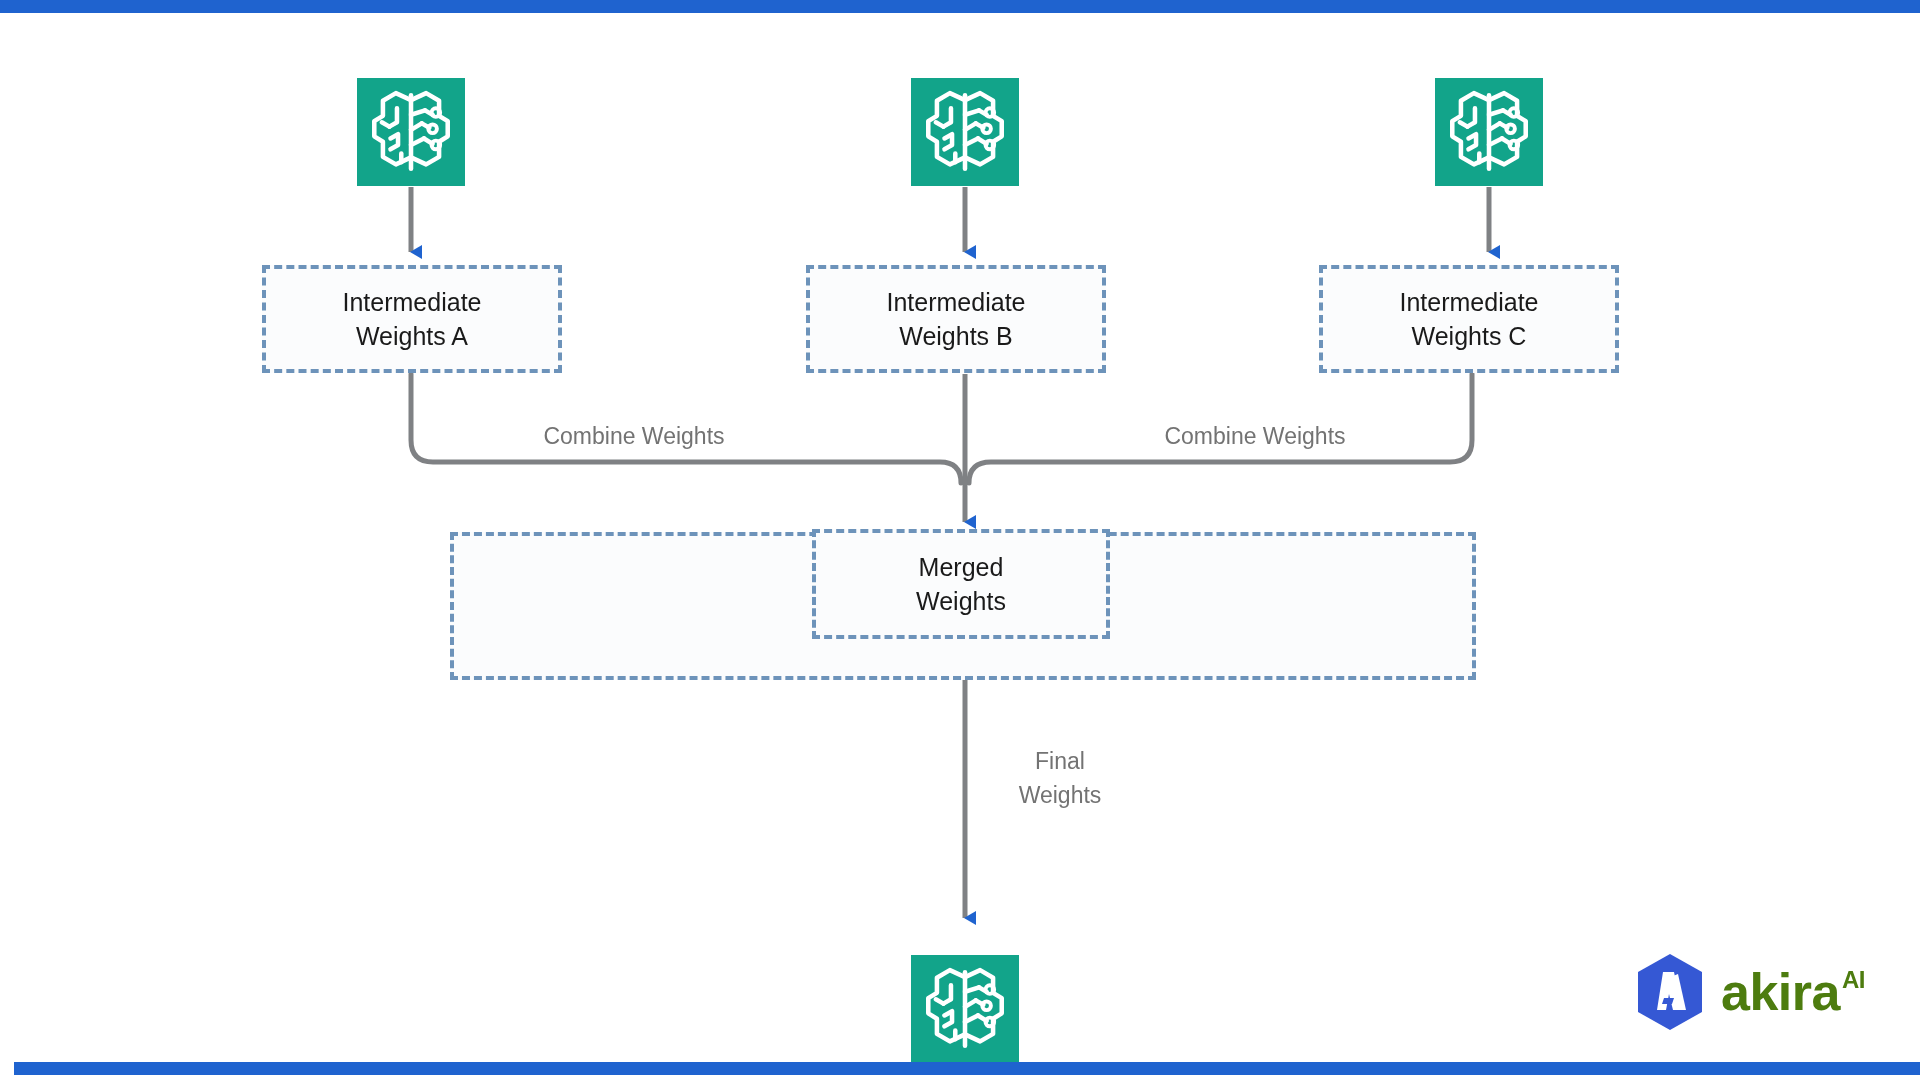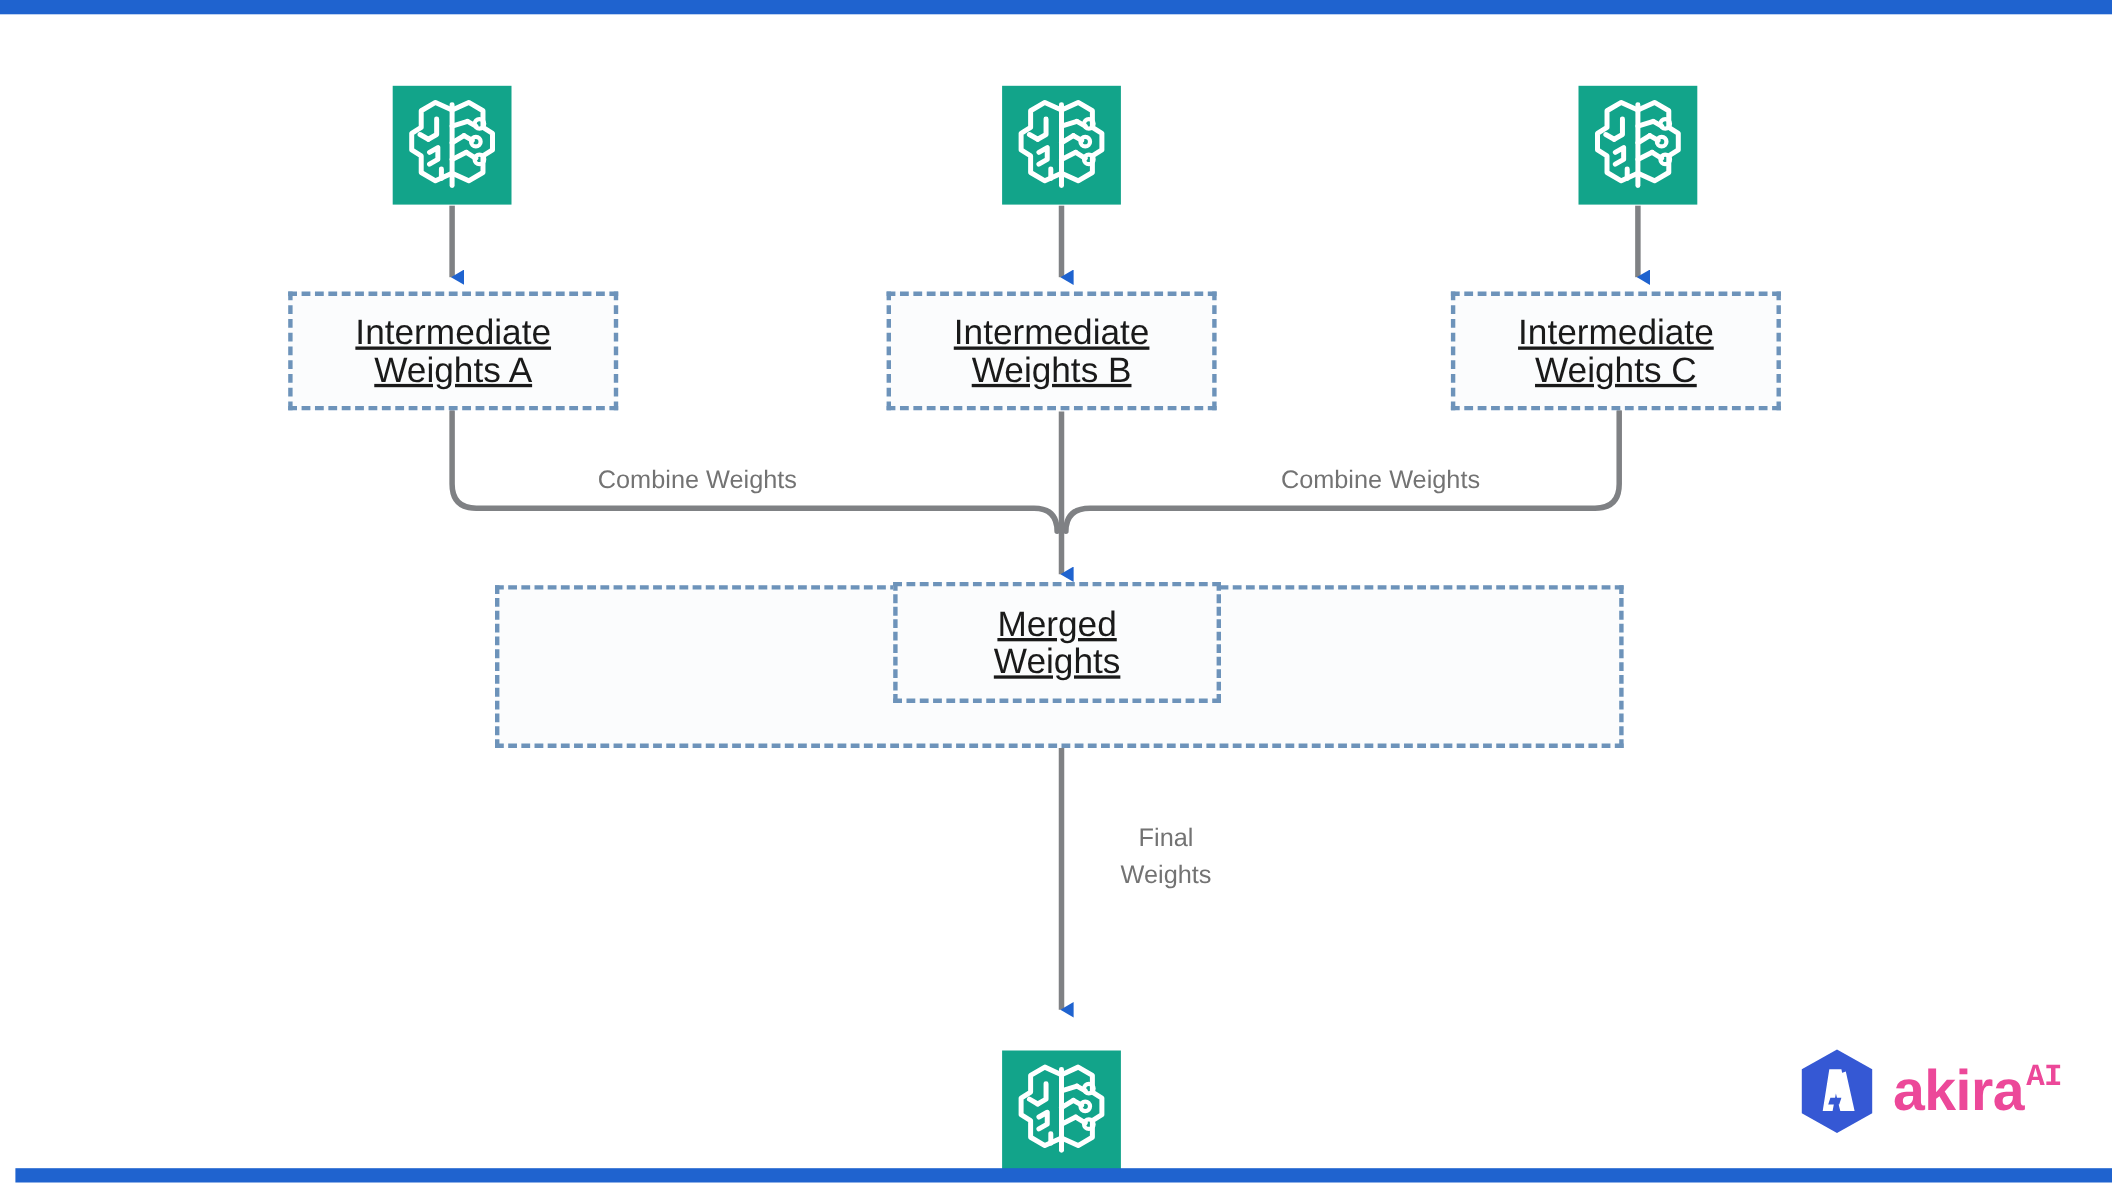--- a/index.html
+++ b/index.html
@@ -67,26 +67,25 @@
     position: absolute;
     box-sizing: border-box;
     border: 4px dashed #6d93ba;
     background: #fbfcfd;
     display: flex;
     align-items: center;
     justify-content: center;
     text-align: center;
   }
   .weight-box .wb-label {
-    font-size: 32px;
+    font-size: 25px;
     line-height: 34px;
     color: #1a1a1a;
     white-space: pre-line;
     font-family: "Liberation Sans", sans-serif;
-    text-decoration: underline;
   }
 
   
   .merge-container {
     position: absolute;
     box-sizing: border-box;
     border: 4px dashed #6d93ba;
     background: #fbfcfd;
   }
 
@@ -112,34 +111,34 @@
   }
   .logo-mark {
     width: 74px;
     height: 80px;
     display: block;
   }
   .logo-text {
     display: flex;
     align-items: flex-start;
     font-weight: bold;
-    color: #ec4899;
+    color: #4d7c0f;
     letter-spacing: -0.5px;
   }
   .logo-word {
     font-size: 52px;
     line-height: 52px;
     font-family: "Liberation Sans", sans-serif;
   }
   .logo-sup {
-    font-size: 28px;
+    font-size: 24px;
     line-height: 24px;
     margin-top: 2px;
     margin-left: 2px;
-    font-family: Liberation Mono, monospace;
+    font-family: Liberation Sans, sans-serif;
   }
 </style>
 </head>
 <body>
 
 <div id="canvas">
 
   <div class="bar-top"></div>
 
   <svg id="wires" viewBox="0 0 1920 1080" xmlns="http://www.w3.org/2000/svg">

